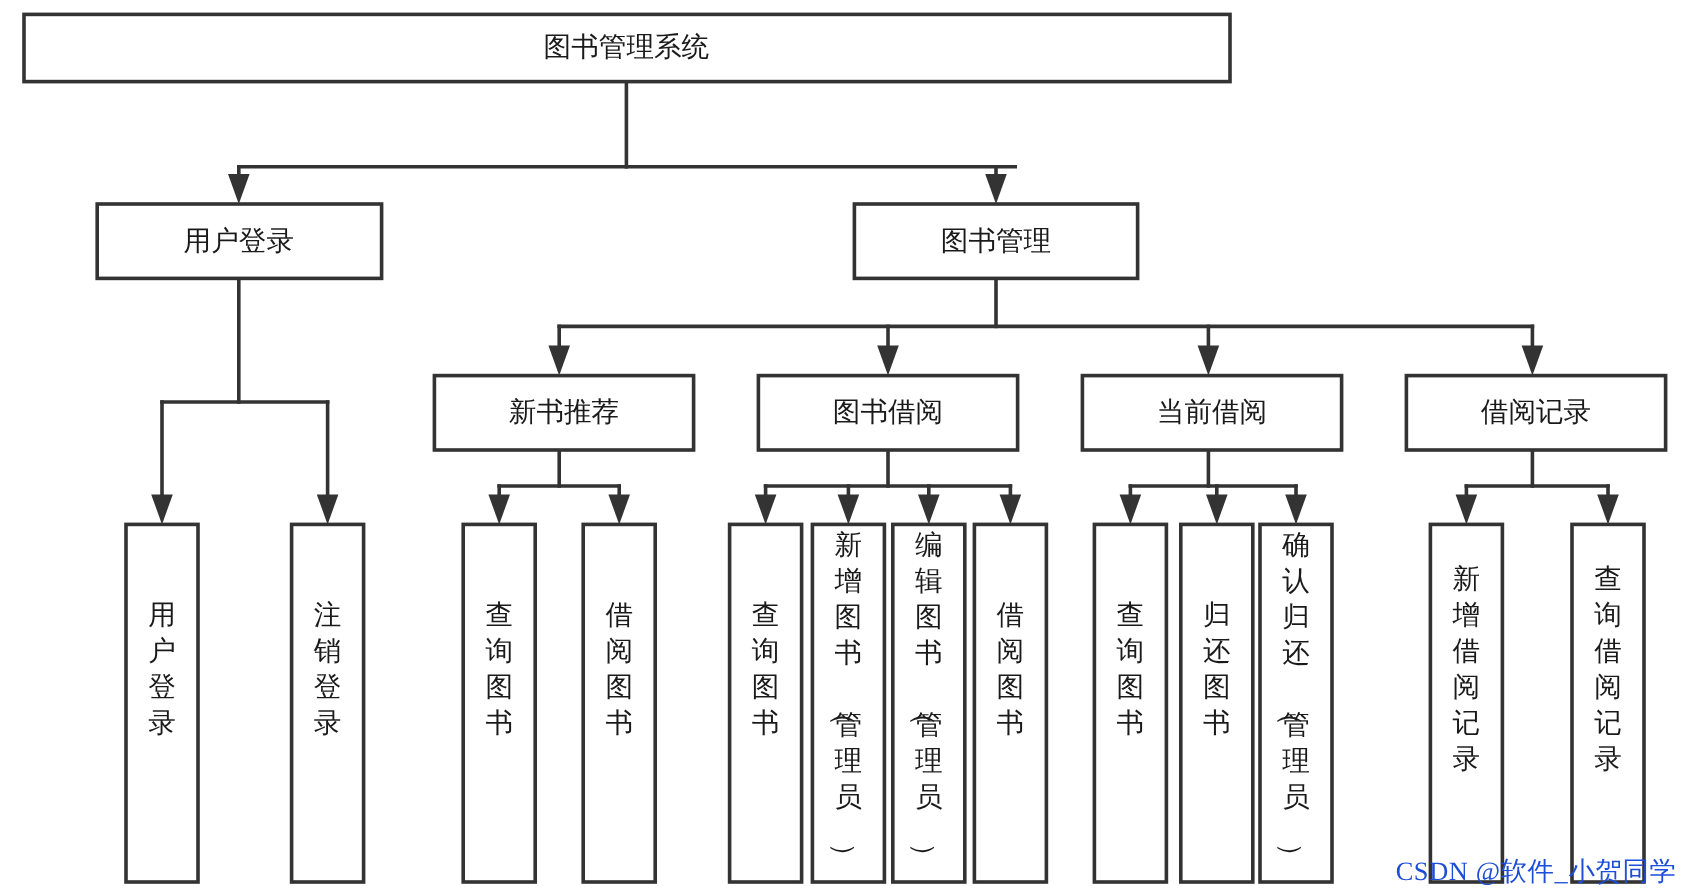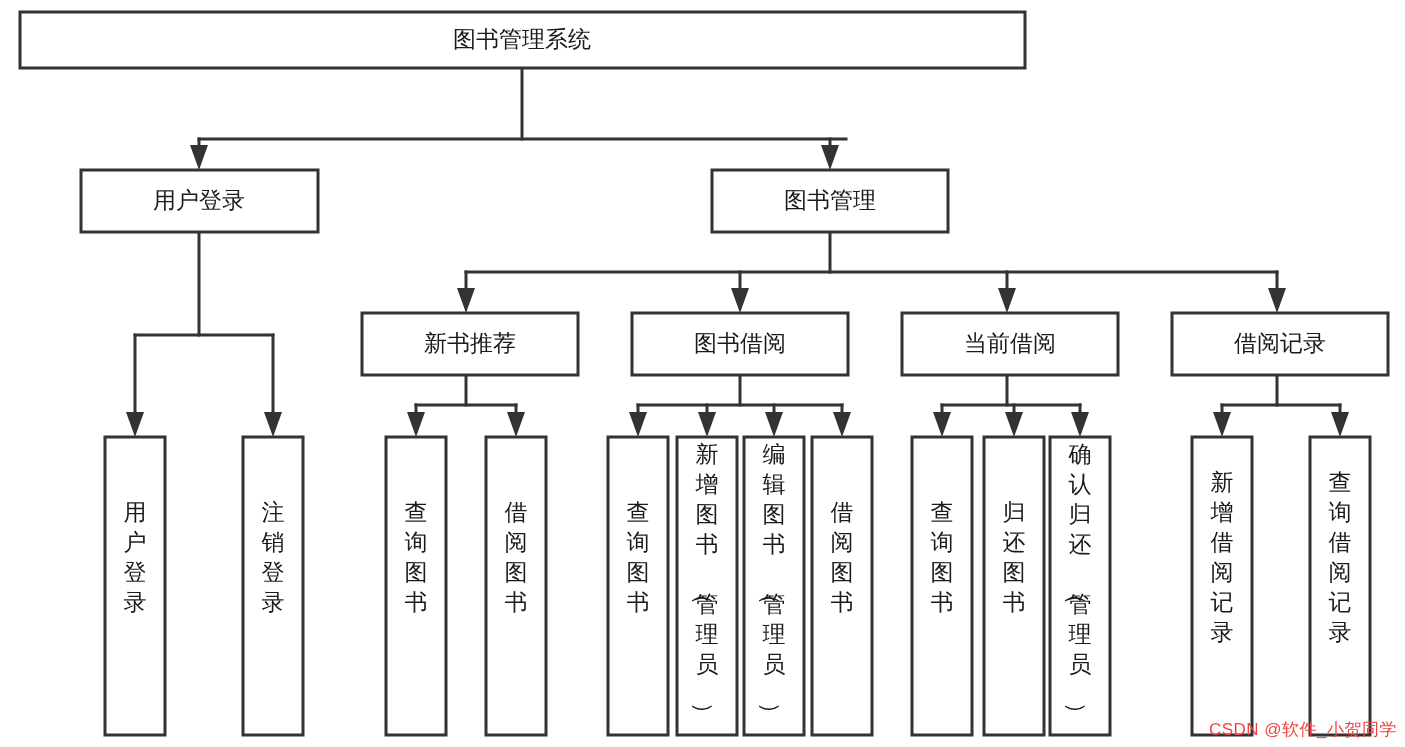--- a/index.html
+++ b/index.html
@@ -54,23 +54,23 @@
   .node-label-v {
     font-family: "Liberation Sans", "DejaVu Sans", sans-serif;
     font-size: 23px;
     fill: #1a1a1a;
     text-anchor: middle;
   }
   .watermark {
     position: absolute;
     right: 8px;
     bottom: 6px;
-    font-family: Liberation Sans, sans-serif;
-    font-size: 17px;
-    color: #ef4444;
+    font-family: Liberation Serif, serif;
+    font-size: 22px;
+    color: #1d4ed8;
     white-space: nowrap;
     letter-spacing: 0.5px;
     pointer-events: none;
   }
 </style>
 </head>
 <body>
 
 <div id="diagram-root">
 

